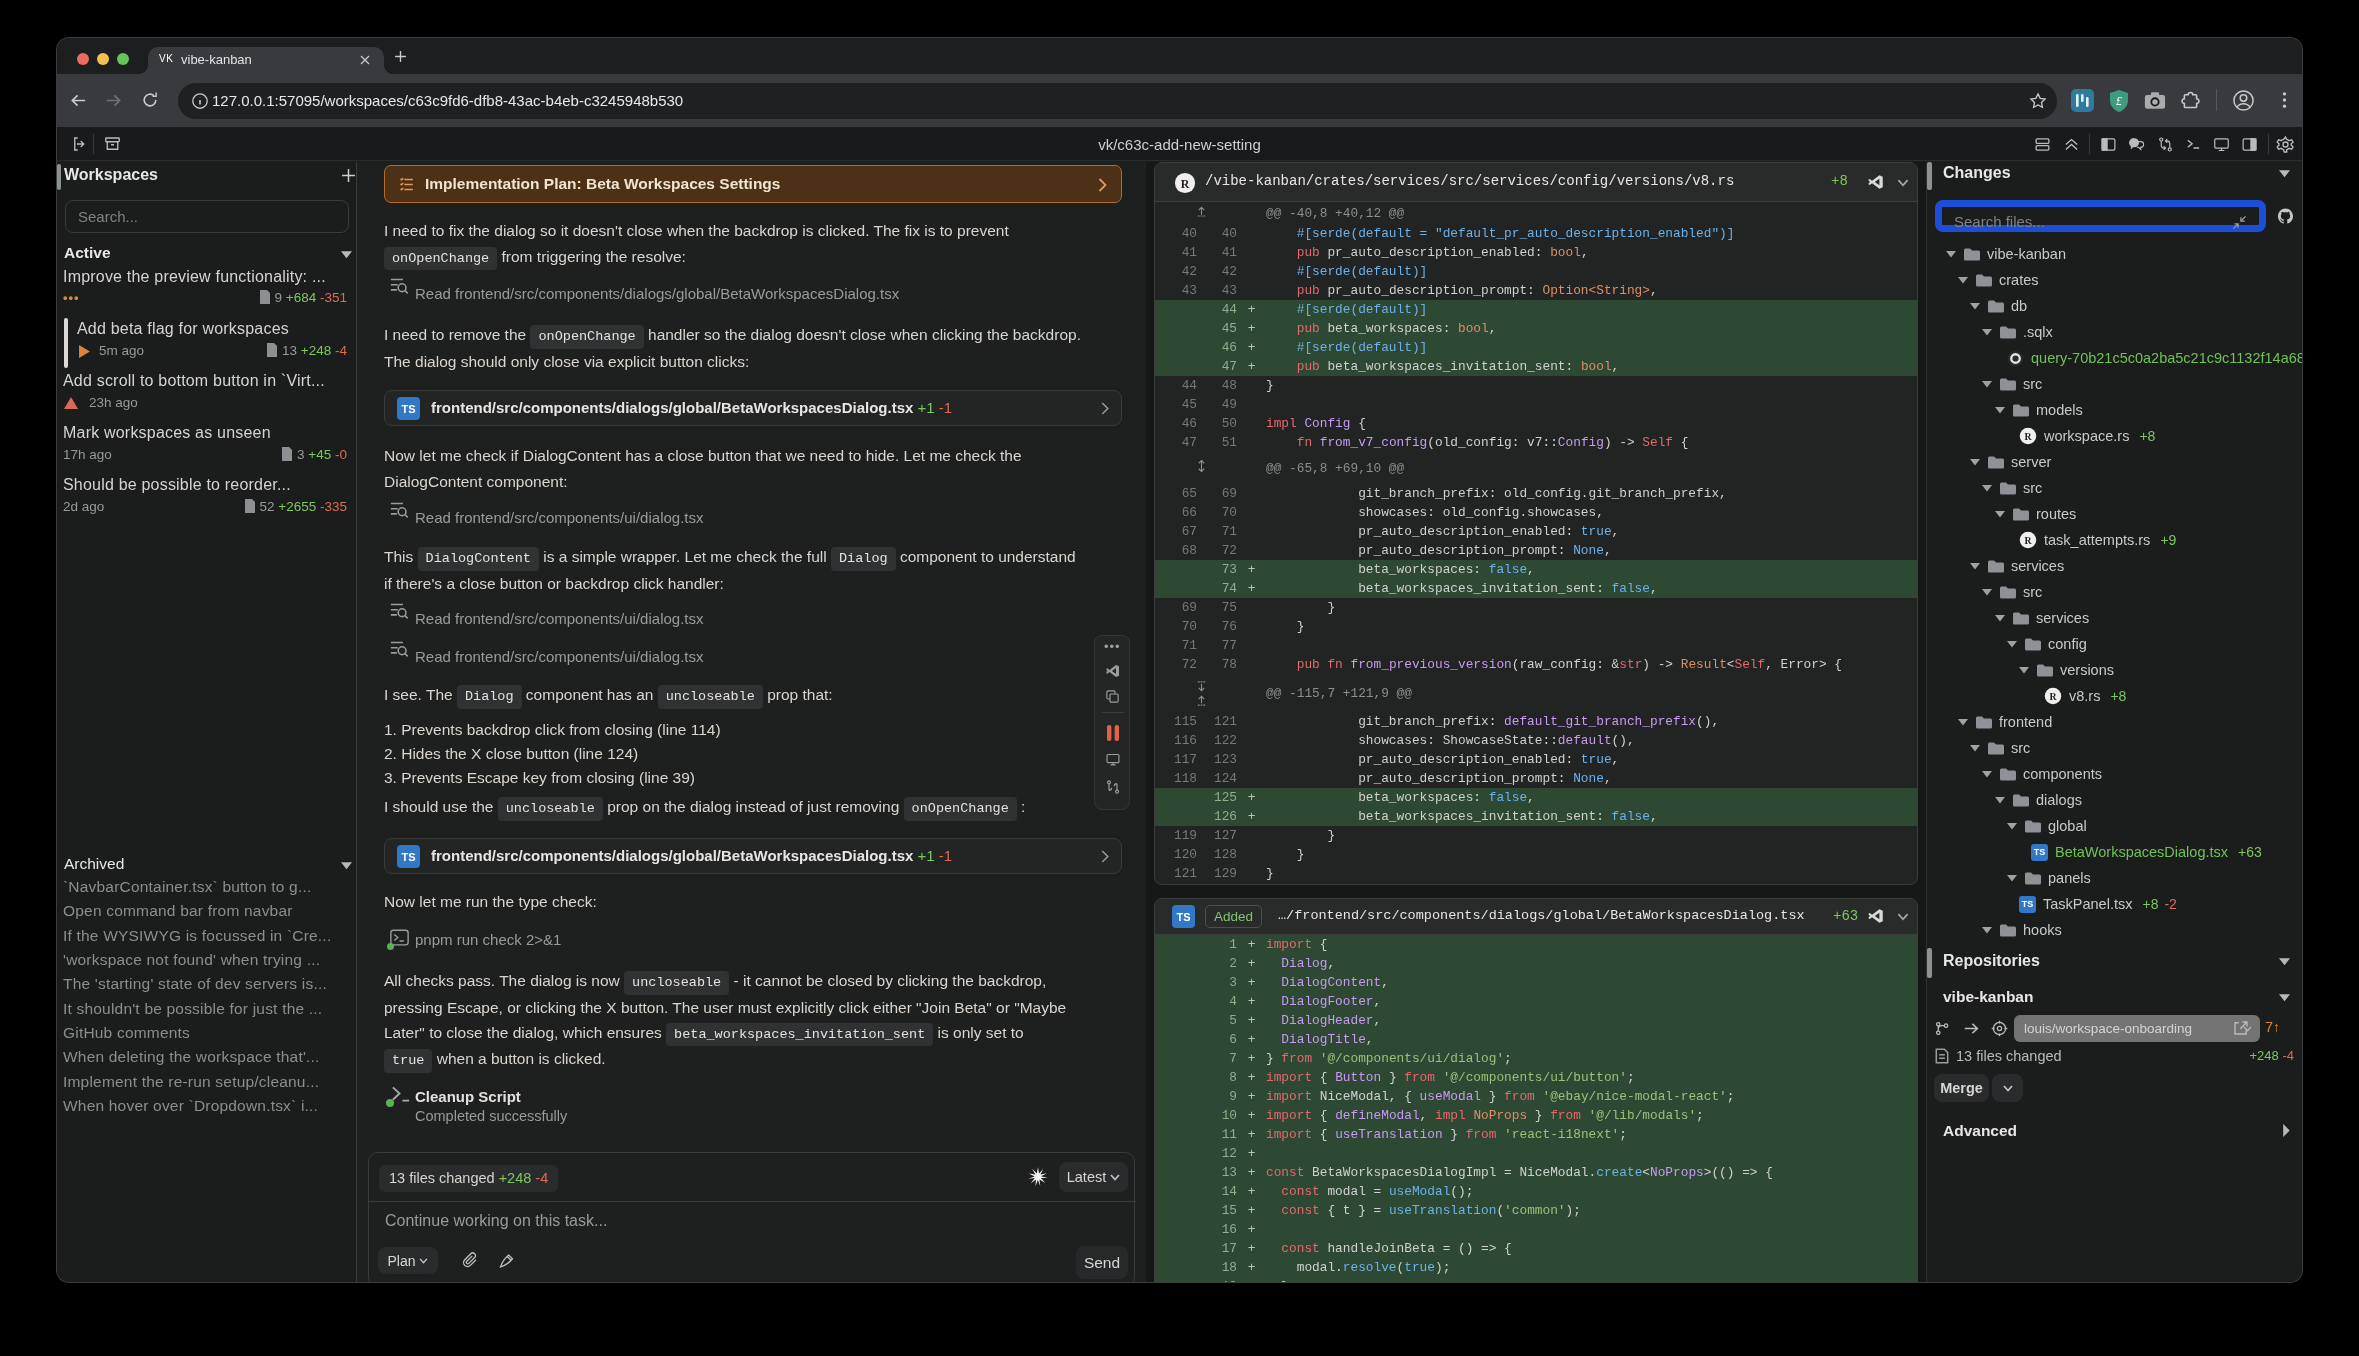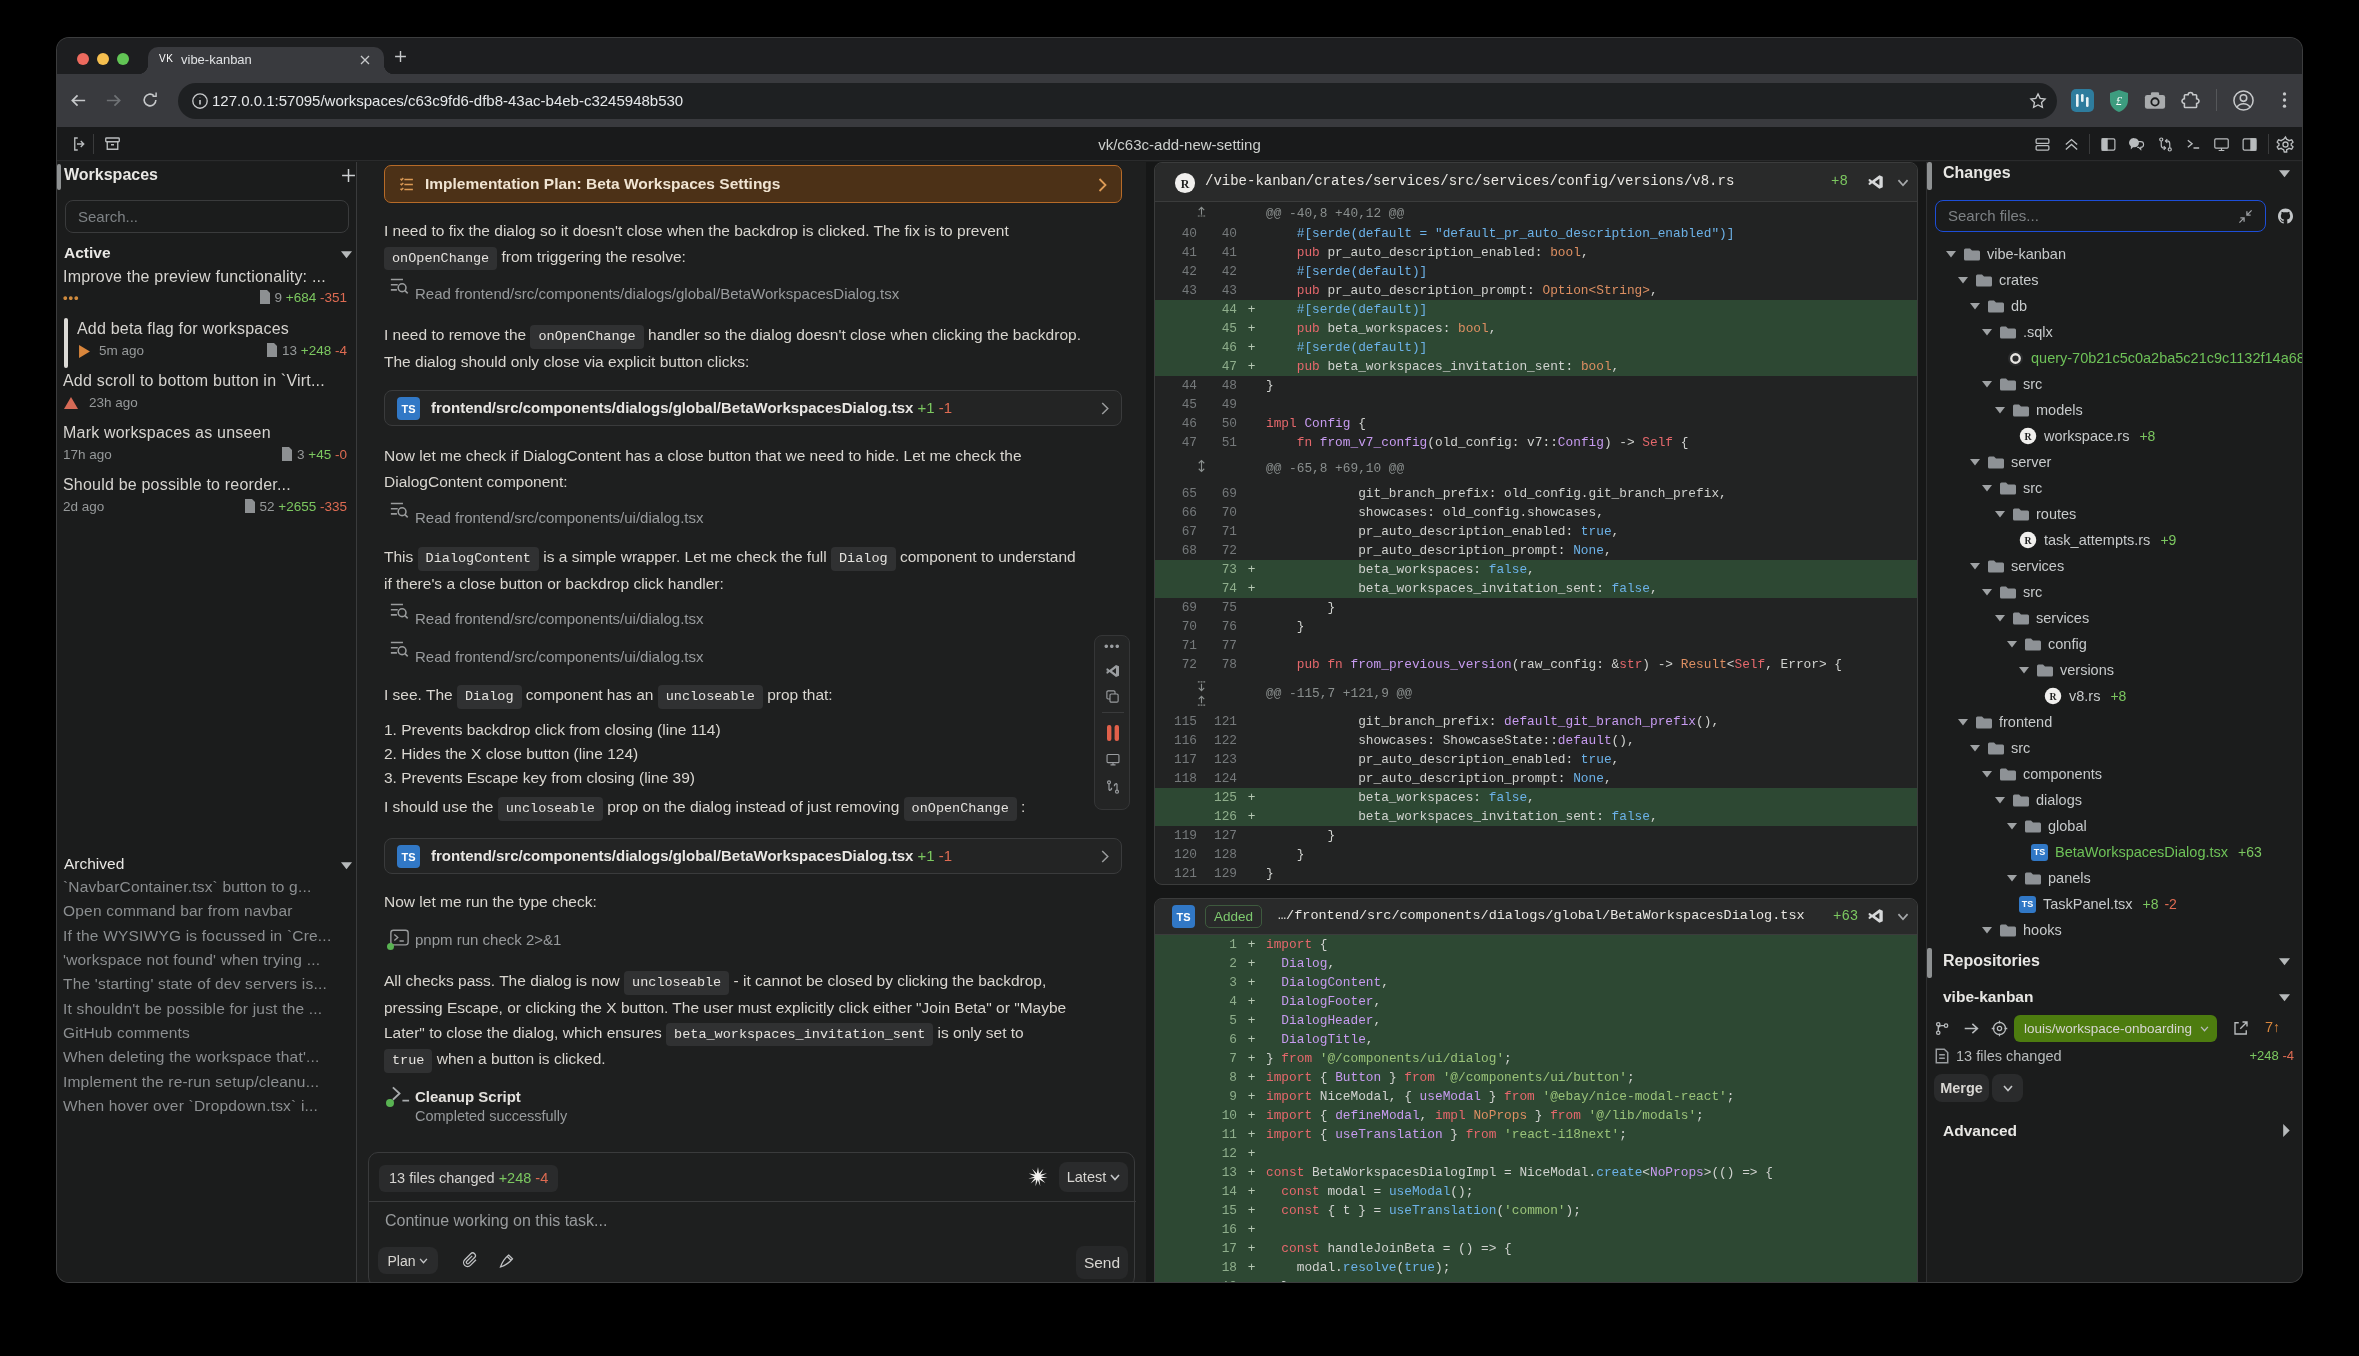--- a/index.html
+++ b/index.html
@@ -479,21 +479,21 @@
       <div class="drow add"><span class="no"></span><span class="nn">19</span><span class="mk">+</span>  };</div>
     </div>
   </div>
   <div class="vdiv" style="left:1869px;background:#2e2f30"></div>
   <div id="rightbar">
     <div class="abs" style="left:0;top:0;width:5px;height:28px;background:#8e9192;border-radius:2px"></div>
     <div class="abs" style="left:16px;top:2px;font-size:16px;font-weight:bold;color:#e8e7e4">Changes</div>
     <svg class="abs" style="left:352px;top:8px" width="11" height="8" viewBox="0 0 10 7" fill="#b6b9ba">
         <path d="M0 0 H10 L5 6.5 Z"></path>
       </svg>
-    <div class="abs" style="left:8px;top:38px;width:331px;height:32px;border:1px solid #1d4ed8;border-radius:8px;font-size:15px;color:#7e8285;line-height:30px;padding-left:12px">Search files...
+    <div class="abs" style="left:8px;top:38px;width:331px;height:32px;border:7px solid #1d4ed8;border-radius:8px;font-size:15px;color:#7e8285;line-height:30px;padding-left:12px">Search files...
       <svg class="abs" style="right:12px;top:8px" width="15" height="15" viewBox="0 0 16 16" fill="none" stroke="#9a9da0" stroke-width="1.4">
           <path d="M9.5 6.5 L14.5 1.5 M9.5 2.5 V6.5 H13.5 M6.5 9.5 L1.5 14.5 M2.5 9.5 H6.5 V13.5"></path>
         </svg>
     </div>
     <svg class="abs" style="left:349px;top:45px" width="19" height="18" viewBox="0 0 24 24" fill="#c3c6c8">
         <path d="M12 2 C6.5 2 2 6.6 2 12.3 C2 16.9 4.9 20.7 8.9 22 C9.4 22.1 9.6 21.8 9.6 21.5 V19.7 C6.8 20.3 6.2 18.3 6.2 18.3 C5.8 17.2 5.1 16.9 5.1 16.9 C4.2 16.2 5.2 16.3 5.2 16.3 C6.2 16.3 6.7 17.3 6.7 17.3 C7.6 18.9 9.1 18.4 9.7 18.2 C9.8 17.5 10 17.1 10.3 16.8 C8.1 16.5 5.8 15.6 5.8 11.7 C5.8 10.6 6.2 9.7 6.8 9 C6.7 8.7 6.3 7.7 6.9 6.3 C6.9 6.3 7.8 6 9.6 7.3 C10.4 7.1 11.2 7 12 7 C12.8 7 13.6 7.1 14.4 7.3 C16.2 6 17.1 6.3 17.1 6.3 C17.7 7.7 17.3 8.7 17.2 9 C17.8 9.7 18.2 10.6 18.2 11.7 C18.2 15.6 15.9 16.5 13.7 16.8 C14.1 17.1 14.4 17.7 14.4 18.6 V21.5 C14.4 21.8 14.6 22.1 15.1 22 C19.1 20.7 22 16.9 22 12.3 C22 6.6 17.5 2 12 2 Z"></path>
       </svg>
 
     <div class="trow" style="left:19px;top:79px">
         <svg width="10" height="7" viewBox="0 0 10 7" fill="#9fa2a4">
@@ -743,21 +743,21 @@
         <path d="M6 8.4 V15.6 M6 13 a5 5 0 0 1 5 -5 h3.6"></path>
       </svg>
     <svg class="abs" style="left:36px;top:858px" width="17" height="17" viewBox="0 0 20 20" fill="none" stroke="#b9bcbe" stroke-width="1.8">
         <path d="M2 10 H17 M11 4.5 L17 10 L11 15.5"></path>
       </svg>
     <svg class="abs" style="left:64px;top:858px" width="17" height="17" viewBox="0 0 24 24" fill="none" stroke="#b9bcbe" stroke-width="1.8">
         <circle cx="12" cy="12" r="8.5"></circle>
         <circle cx="12" cy="12" r="3"></circle>
         <path d="M12 1 V5 M12 19 V23 M1 12 H5 M19 12 H23"></path>
       </svg>
-    <div class="abs" style="left:87px;top:853px;width:203px;height:27px;background:#4d7c0f;border-radius:6px;font-size:13.5px;color:#d6d4d1;line-height:27px;padding-left:10px">louis/workspace-onboarding
+    <div class="abs" style="left:87px;top:853px;width:246px;height:27px;background:#737373;border-radius:6px;font-size:13.5px;color:#d6d4d1;line-height:27px;padding-left:10px">louis/workspace-onboarding
       <svg class="abs" style="right:8px;top:11px" width="9" height="6" viewBox="0 0 10 7" fill="none" stroke="#b9bcbe" stroke-width="1.5">
           <path d="M1 1 L5 5.5 L9 1"></path>
         </svg>
     </div>
     <svg class="abs" style="left:305px;top:857px" width="18" height="18" viewBox="0 0 24 24" fill="none" stroke="#b9bcbe" stroke-width="1.8">
         <path d="M9 5 H4 V20 H19 V15 M14 4 H20 V10 M20 4 L11 13"></path>
       </svg>
     <div class="abs orange" style="left:338px;top:857px;font-size:14.5px">7<span style="font-size:14px">↑</span></div>
     <svg class="abs" style="left:8px;top:886px" width="14" height="16" viewBox="0 0 12 14" fill="none" stroke="#9a9da0" stroke-width="1.3">
         <path d="M1 1 H8 L11 4 V13 H1 Z"></path>

